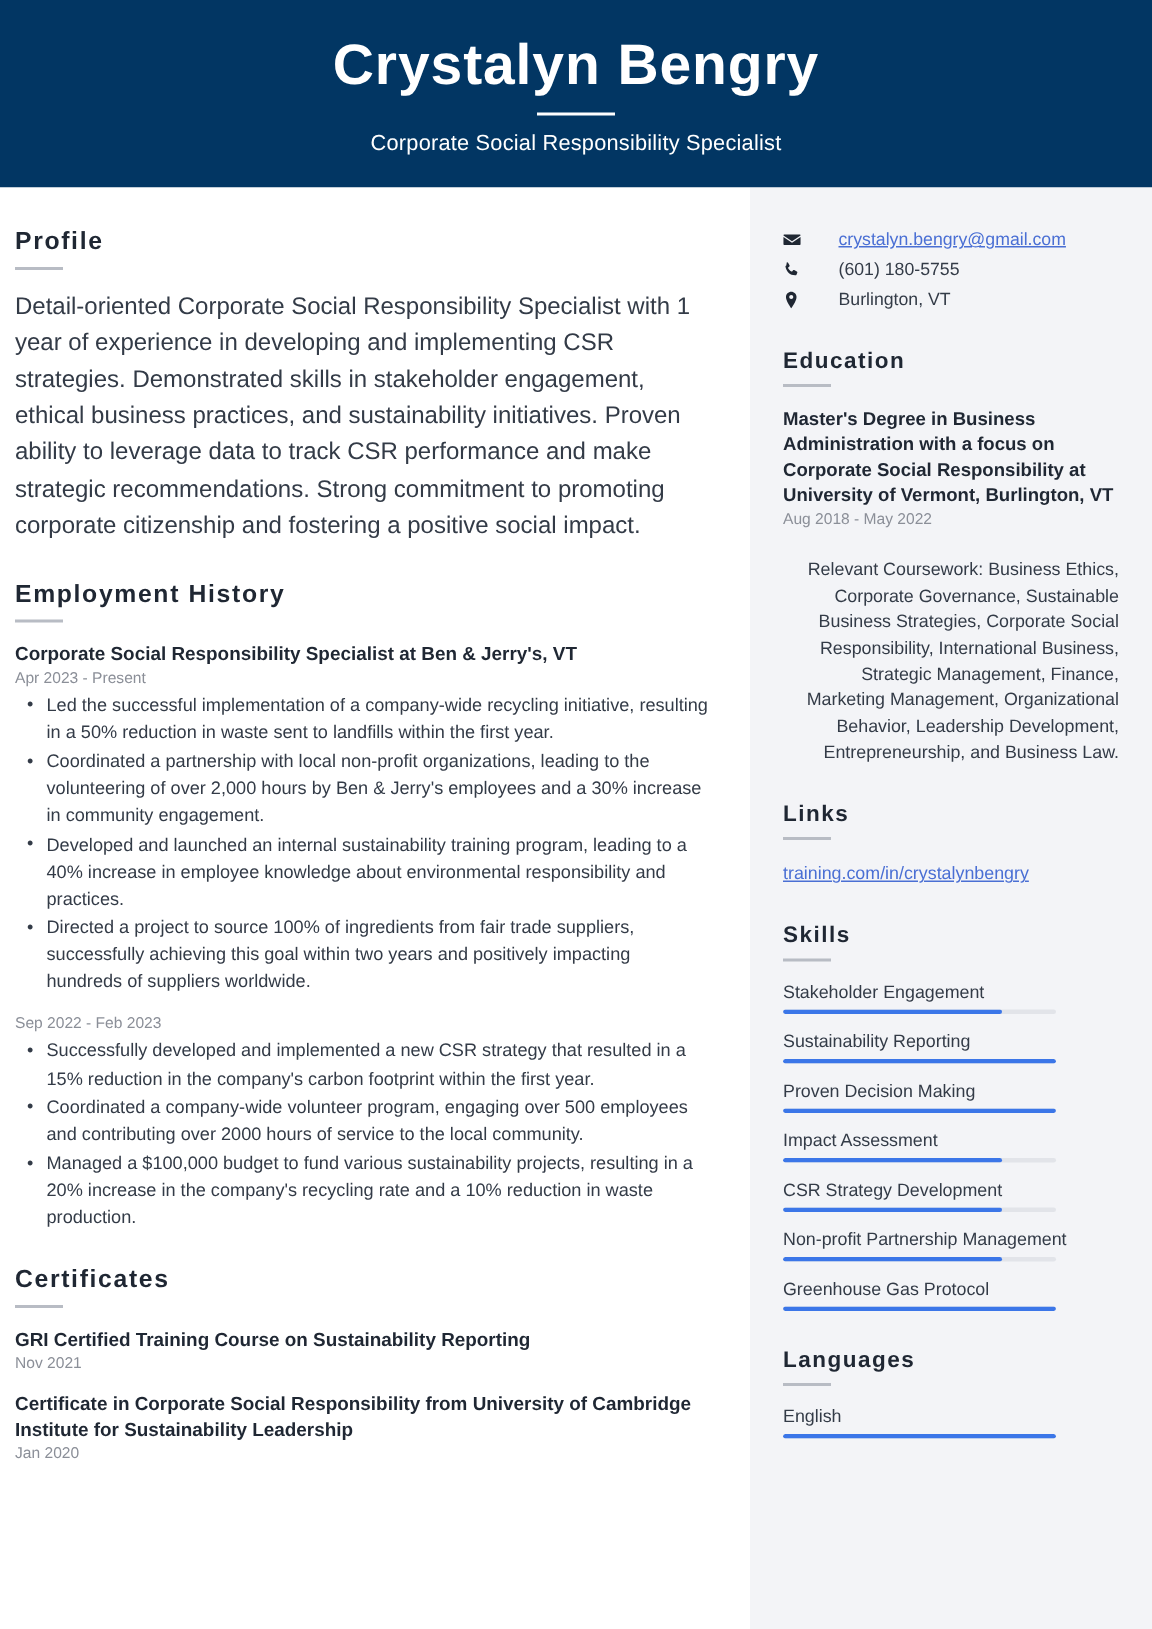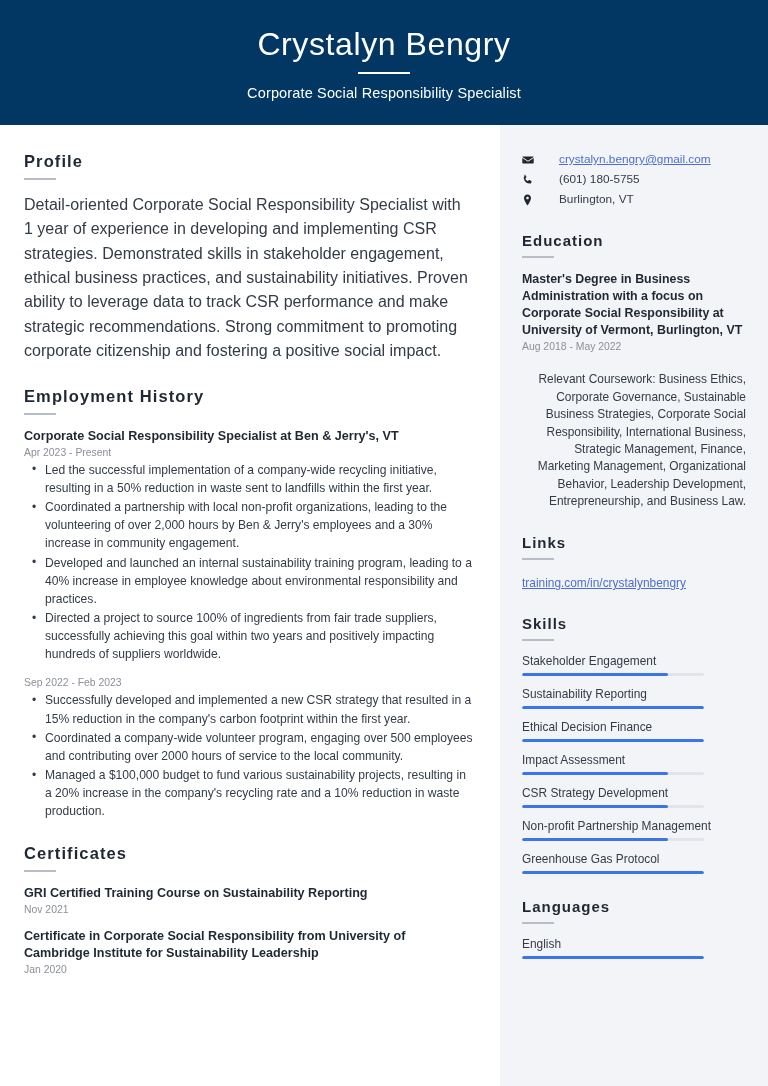--- a/index.html
+++ b/index.html
@@ -23,22 +23,22 @@
     height: 125px;
     background: #023663;
     color: #ffffff;
     display: flex;
     flex-direction: column;
     align-items: center;
     justify-content: center;
     padding-top: 4px;
   }
   .header .name {
-    font-size: 32px;
-    font-weight: 400;
+    font-size: 38px;
+    font-weight: 700;
     letter-spacing: 0.6px;
     line-height: 1.05;
   }
   .header .name-rule {
     width: 52px;
     height: 2px;
     background: #ffffff;
     margin: 10px 0 11px 0;
   }
   .header .title {
@@ -47,21 +47,21 @@
     letter-spacing: 0.15px;
   }
 
   
   .body {
     display: flex;
     height: 961px;
   }
   .main {
     width: 500px;
-    padding: 27px 27px 0 24px;
+    padding: 27px 27px 0 10px;
     background: #ffffff;
   }
   .sidebar {
     width: 268px;
     background: #f3f4f7;
     padding: 27px 22px 0 22px;
   }
 
   
   .sec-h {
@@ -322,21 +322,21 @@
               <div class="bar-fill" style="width: 80%;"></div>
             </div>
         </div>
         <div class="skill">
           <div class="skill-name">Sustainability Reporting</div>
           <div class="bar">
               <div class="bar-fill" style="width: 100%;"></div>
             </div>
         </div>
         <div class="skill">
-          <div class="skill-name">Ethical Decision Finance</div>
+          <div class="skill-name">Proven Decision Making</div>
           <div class="bar">
               <div class="bar-fill" style="width: 100%;"></div>
             </div>
         </div>
         <div class="skill">
           <div class="skill-name">Impact Assessment</div>
           <div class="bar">
               <div class="bar-fill" style="width: 80%;"></div>
             </div>
         </div>

